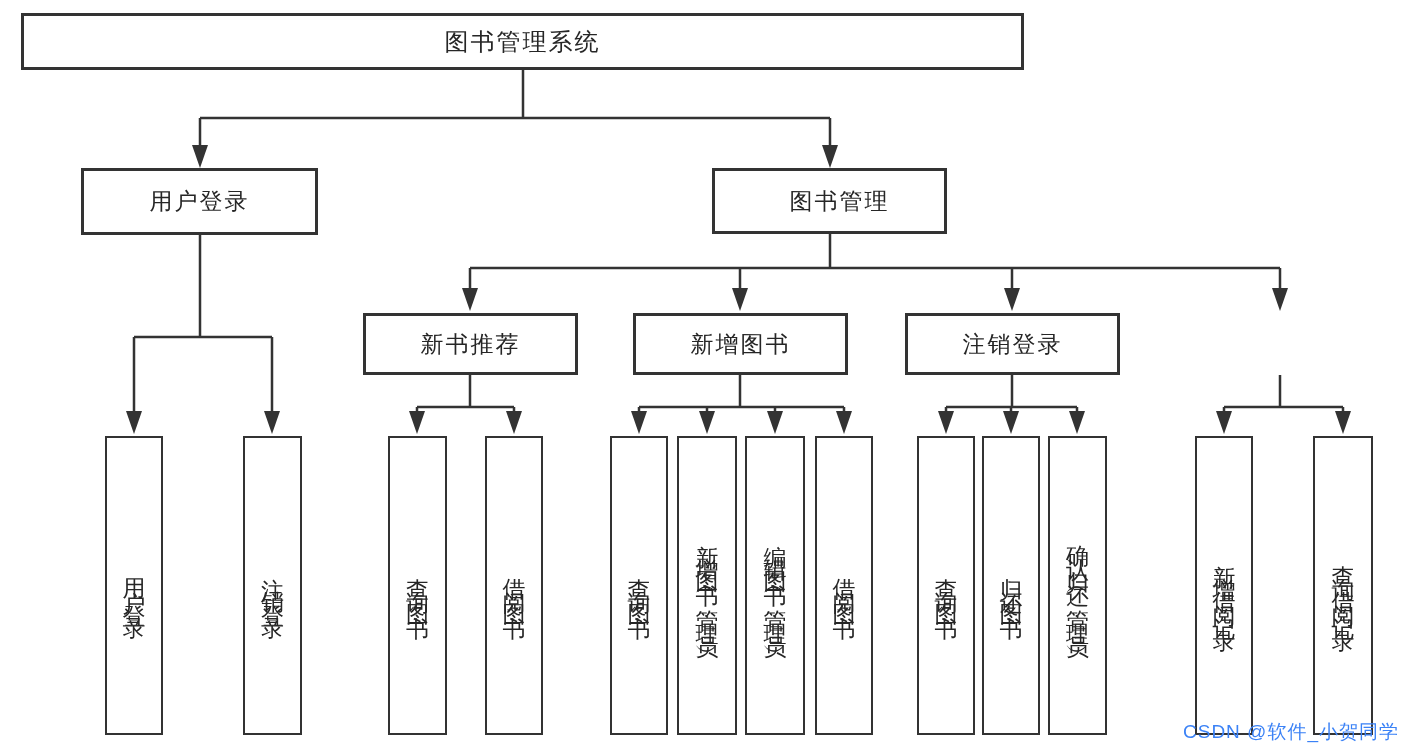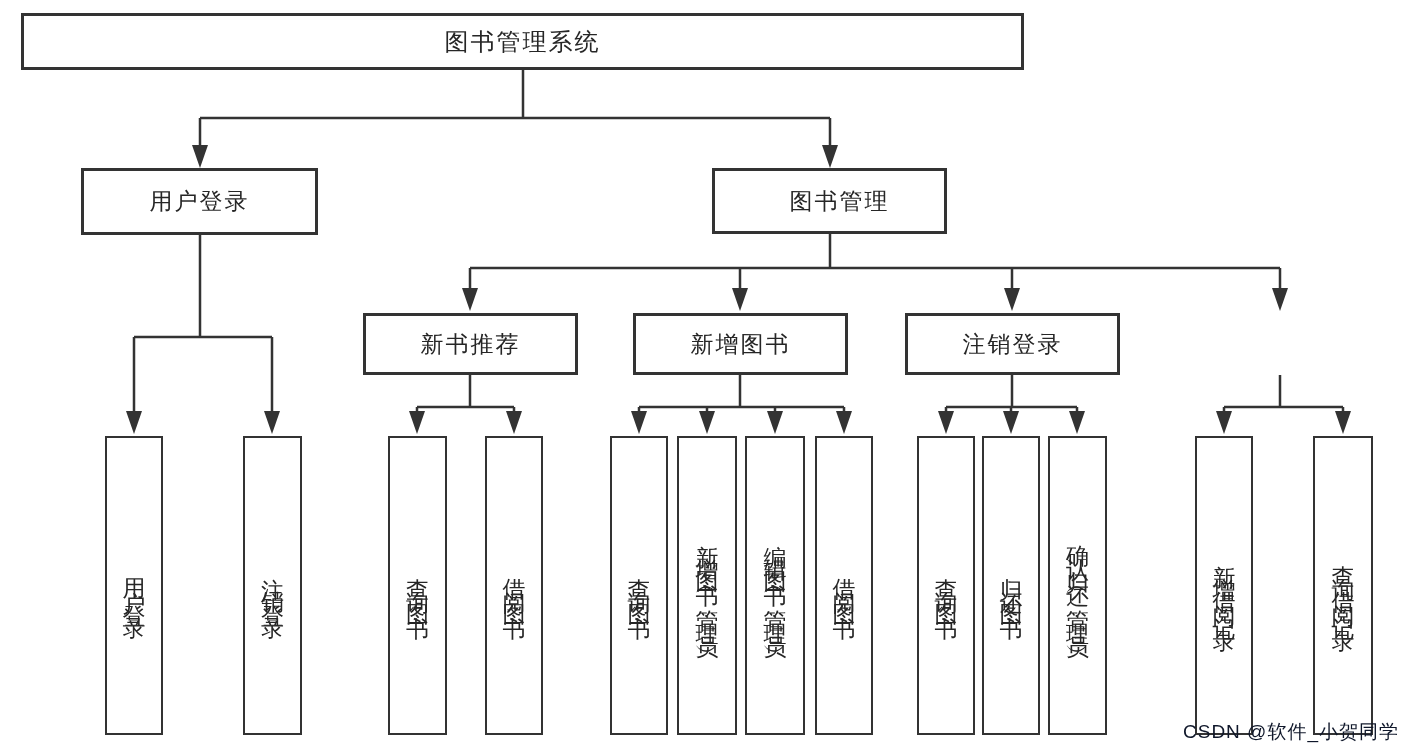--- a/index.html
+++ b/index.html
@@ -45,21 +45,21 @@
     letter-spacing: 13px;
     line-height: 1;
     color: #262626;
   }
   #watermark {
     position: absolute;
     left: 1183px;
     top: 719px;
     font-size: 19px;
     letter-spacing: 1px;
-    color: #0f172a;
+    color: #3b82f6;
     z-index: 5;
     white-space: nowrap;
   }
 </style>
 </head>
 <body>
 
 <div id="canvas">
 
   <svg id="wires" viewBox="0 0 1405 747" xmlns="http://www.w3.org/2000/svg">

